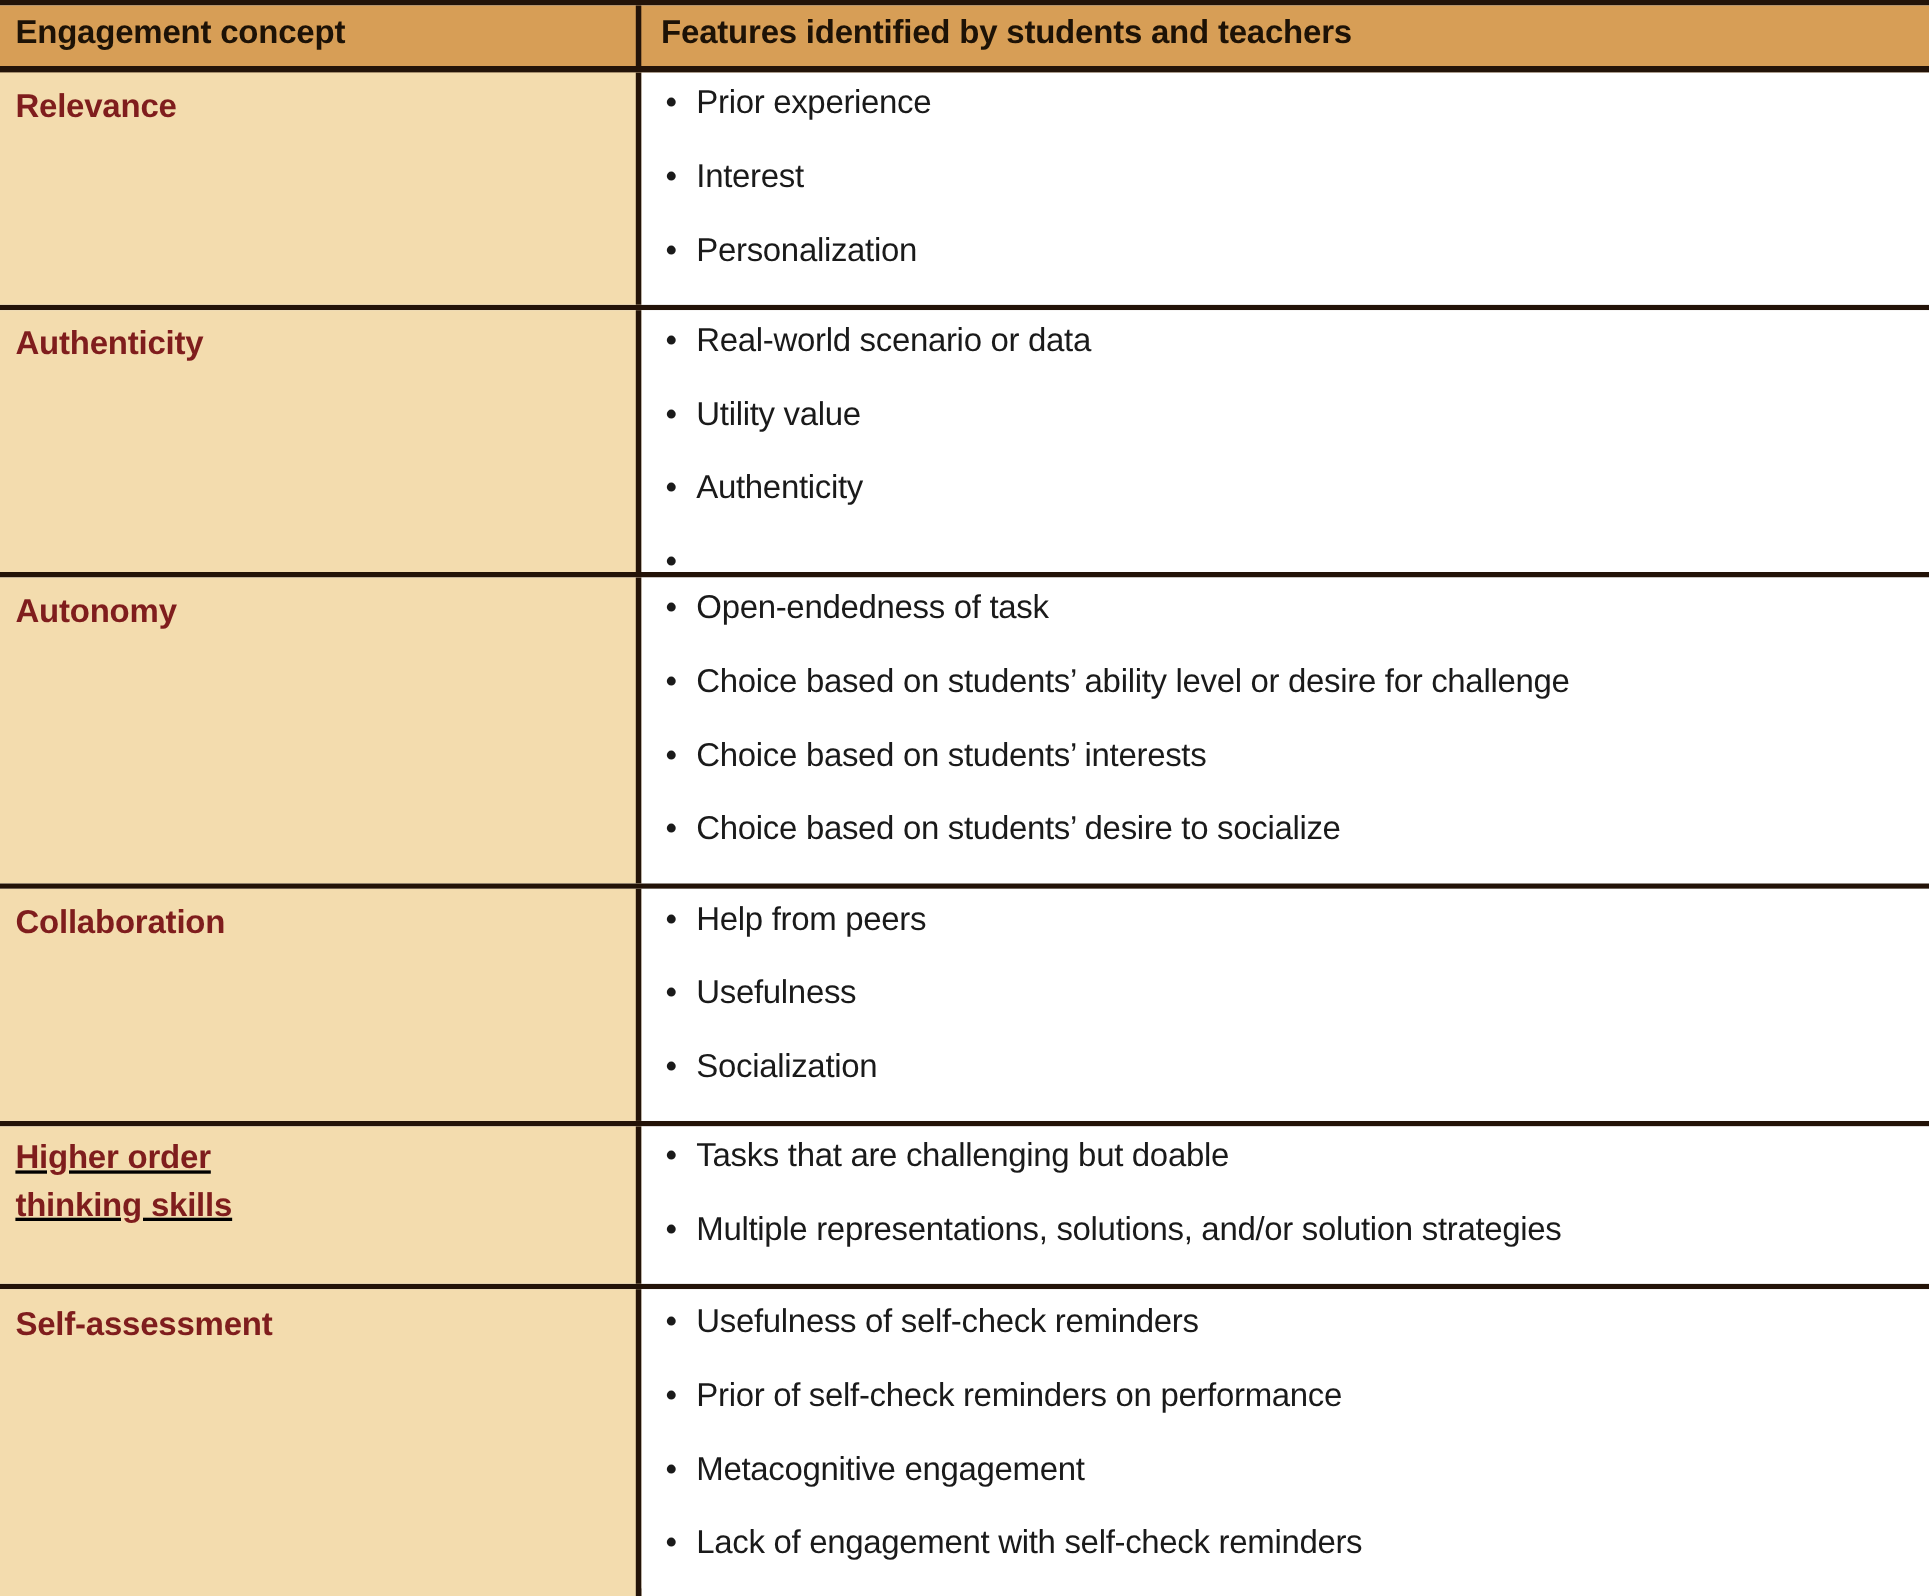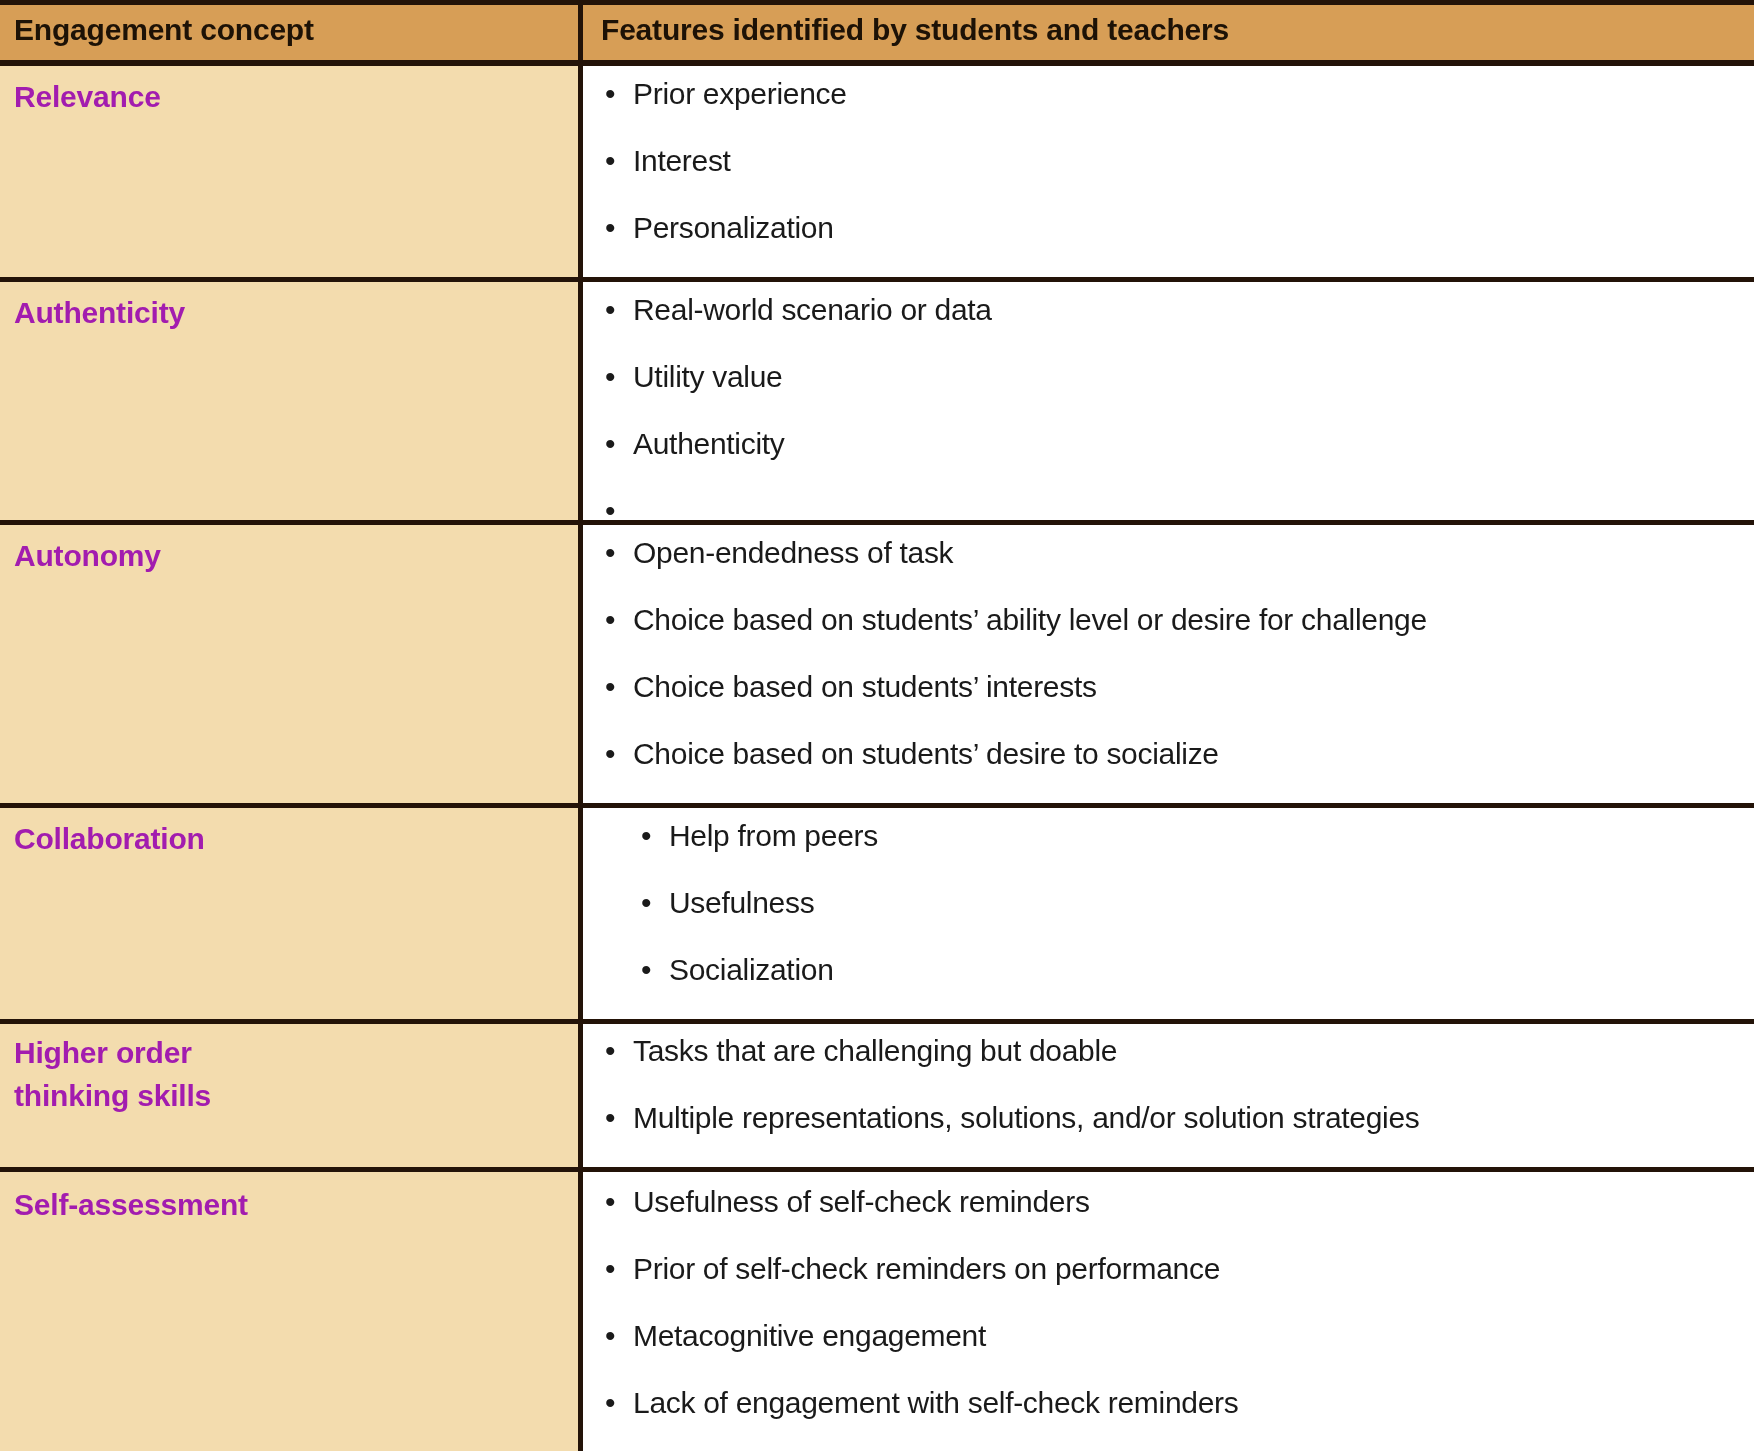--- a/index.html
+++ b/index.html
@@ -72,21 +72,21 @@
     font-weight: bold;
     color: #1d1206;
     letter-spacing: -0.2px;
     line-height: 1.25;
     white-space: nowrap;
   }
 
   .concept-text {
     font-size: 30px;
     font-weight: bold;
-    color: #a21caf;
+    color: #7f1d1d;
     line-height: 1.42;
     letter-spacing: -0.2px;
     white-space: pre-line;
   }
 
   ul.features {
     list-style: none;
     margin: 0;
     padding: 0;
   }
@@ -105,32 +105,32 @@
     top: 0;
     font-size: 30px;
     line-height: 1.2;
     color: #1a1a1a;
   }
 
   
   .r-relevance      { flex: 0 0 207px; }
   .r-authenticity   { flex: 0 0 243px; }
   .r-autonomy       { flex: 0 0 243px; }
-  .r-collaboration  { flex: 0 0 177px; gap: 36px; }
+  .r-collaboration  { flex: 0 0 177px; }
   .r-higher         { flex: 0 0 118px; }
   .r-self           { flex: 0 0 auto; }
 
   .r-relevance      ul.features li { margin-bottom: 31px; }
   .r-authenticity   ul.features li { margin-bottom: 31px; }
   .r-autonomy       ul.features li { margin-bottom: 31px; }
   .r-collaboration  ul.features li { margin-bottom: 31px; }
   .r-higher         ul.features li { margin-bottom: 31px; }
   .r-self           ul.features li { margin-bottom: 31px; }
 
-  .r-higher .cell-concept { padding-top: 8px; }
+  .r-higher .cell-concept { padding-top: 8px; text-decoration: underline; }
   .r-higher .cell-features { padding-top: 9px; }
   .r-self .cell-features { padding-top: 12px; }
   .r-self .cell-concept { padding-top: 12px; }
 </style>
 </head>
 <body>
 
 <div class="table-wrap">
 
   <div class="row header-row">

